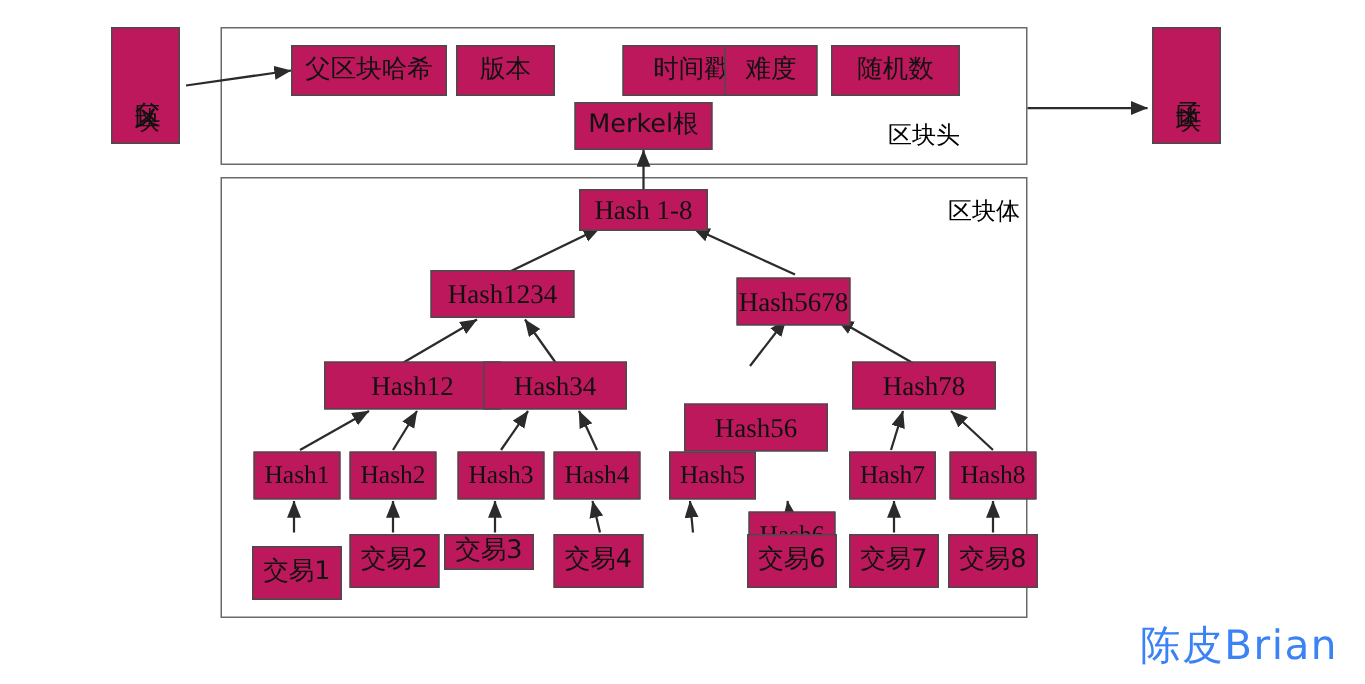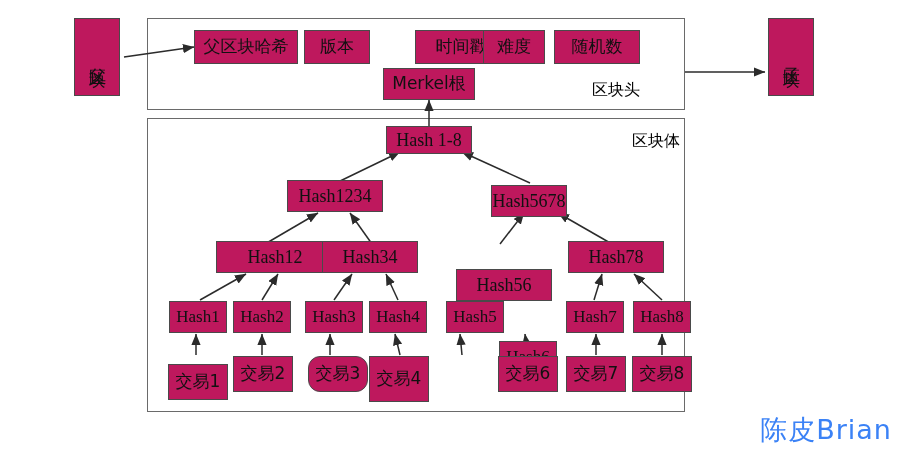--- a/index.html
+++ b/index.html
@@ -189,24 +189,24 @@
   <div class="box lat" style="left:633px;top:301px;width:58px;height:32px;font-size:17px;">
     <span>Hash8</span>
   </div>
 
   <div class="box cjk" style="left:168px;top:364px;width:60px;height:36px;font-size:17px;">
     <span>交易1</span>
   </div>
   <div class="box cjk" style="left:233px;top:356px;width:60px;height:36px;font-size:17px;">
     <span>交易2</span>
   </div>
-  <div class="box cjk" style="left:308px;top:356px;width:60px;height:36px;font-size:17px;border-radius:12px;">
+  <div class="box cjk" style="left:296px;top:356px;width:60px;height:24px;font-size:17px;">
     <span>交易3</span>
   </div>
-  <div class="box cjk" style="left:369px;top:356px;width:60px;height:46px;font-size:17px;">
+  <div class="box cjk" style="left:369px;top:356px;width:60px;height:36px;font-size:17px;">
     <span>交易4</span>
   </div>
   <div class="box cjk" style="left:498px;top:356px;width:60px;height:36px;font-size:17px;">
     <span>交易6</span>
   </div>
   <div class="box cjk" style="left:566px;top:356px;width:60px;height:36px;font-size:17px;">
     <span>交易7</span>
   </div>
   <div class="box cjk" style="left:632px;top:356px;width:60px;height:36px;font-size:17px;">
     <span>交易8</span>

